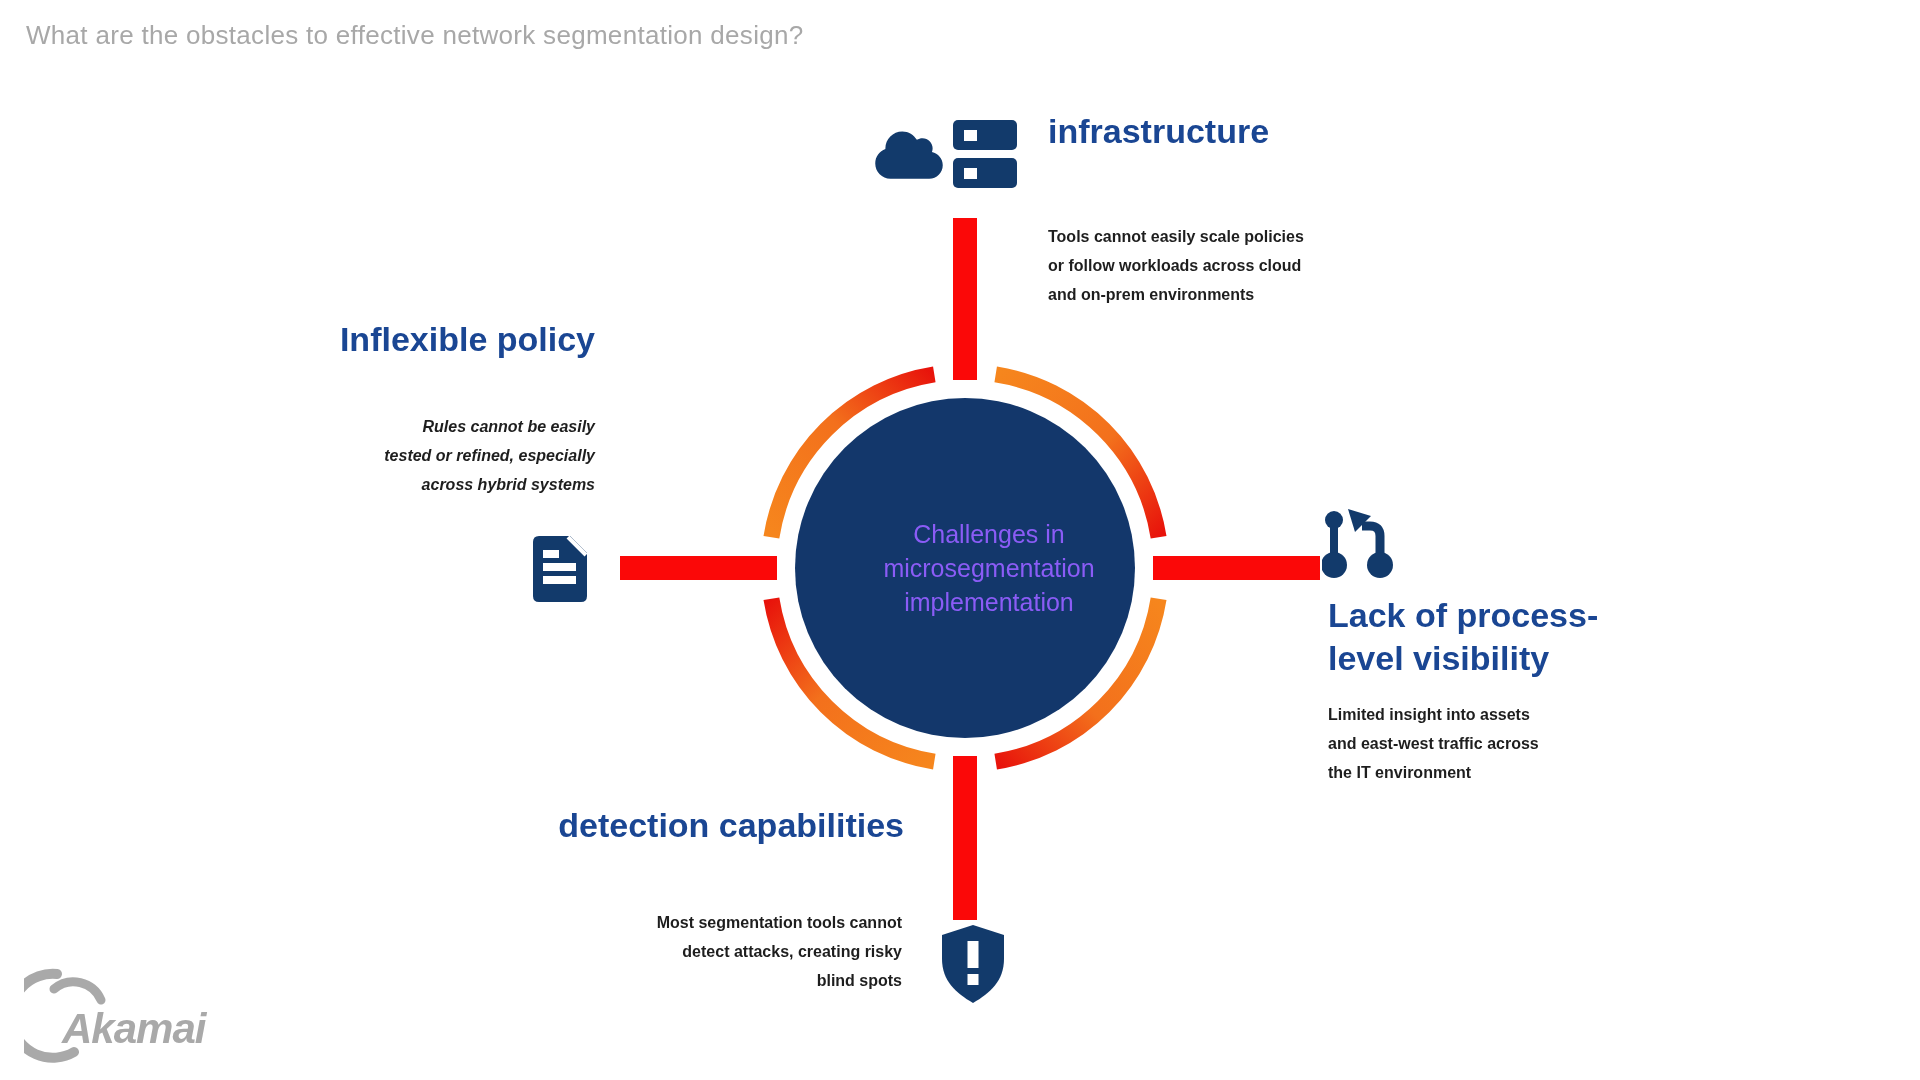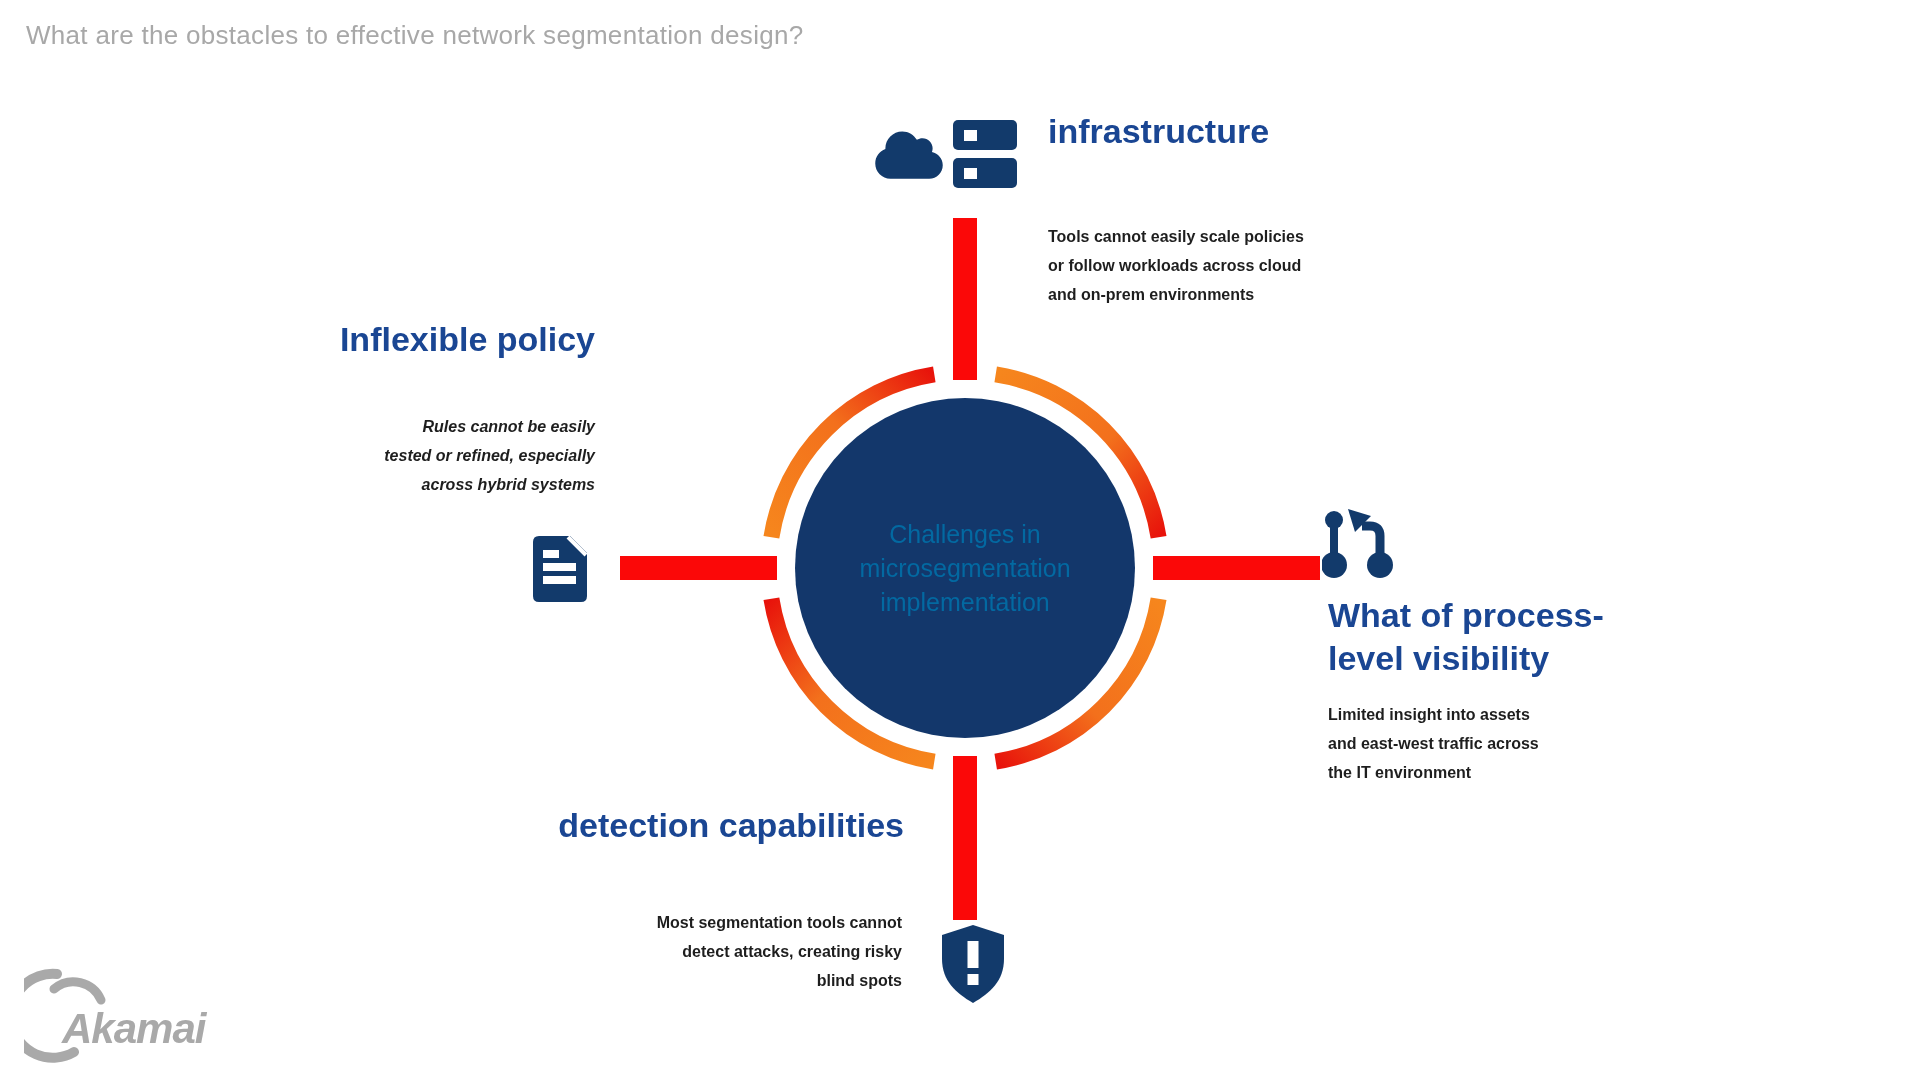--- a/index.html
+++ b/index.html
@@ -9,21 +9,21 @@
   }
   .abs{position:absolute;}
   .page-title{
     left:26px;top:20px;font-size:26px;letter-spacing:.3px;
     color:#A8A8A8;font-weight:500;
   }
   .heading{font-size:34px;font-weight:700;color:#1A4693;line-height:43px;}
   .desc{font-size:16px;font-weight:600;color:#1E1E1E;line-height:29px;}
   .ta-r{text-align:right;}
   .center-label{
-    left:795px;top:517px;width:340px;text-align:center;color:#0369a1;
+    left:819px;top:517px;width:340px;text-align:center;color:#8b5cf6;
     font-size:25px;line-height:34px;font-weight:500;
   }
   
   .top-heading{left:1048px;top:110px;width:420px;}
   .top-desc{left:1048px;top:222px;width:420px;}
   .left-heading{left:250px;top:309px;width:345px;margin-top:9px;}
   .left-desc{left:250px;top:412px;width:345px;font-style:italic;}
   .right-heading{left:1328px;top:594px;width:380px;}
   .right-desc{left:1328px;top:700px;width:380px;}
   .bottom-heading{left:460px;top:804px;width:444px;}
@@ -111,21 +111,21 @@
 
 <svg class="abs" style="left:1322px;top:508px;" width="72" height="72" viewBox="0 0 72 72">
   <circle cx="12" cy="12" r="9" fill="#123A6B"></circle>
   <rect x="8" y="12" width="8" height="34" fill="#123A6B"></rect>
   <circle cx="12" cy="57" r="13" fill="#123A6B"></circle>
   <path d="M58 57 L58 28 Q58 18 48 18 L40 18" stroke="#123A6B" stroke-width="9" fill="none"></path>
   <circle cx="58" cy="57" r="13" fill="#123A6B"></circle>
   <polygon points="26,1 49,8 33,24" fill="#123A6B"></polygon>
 </svg>
 <div class="abs heading right-heading">
-  <div>What of process-</div>
+  <div>Lack of process-</div>
   <div>level visibility</div>
 </div>
 <div class="abs desc right-desc">
   <div>Limited insight into assets</div>
   <div>and east-west traffic across</div>
   <div>the IT environment</div>
 </div>
 
 <div class="abs heading ta-r bottom-heading">
   <div>detection capabilities</div>

